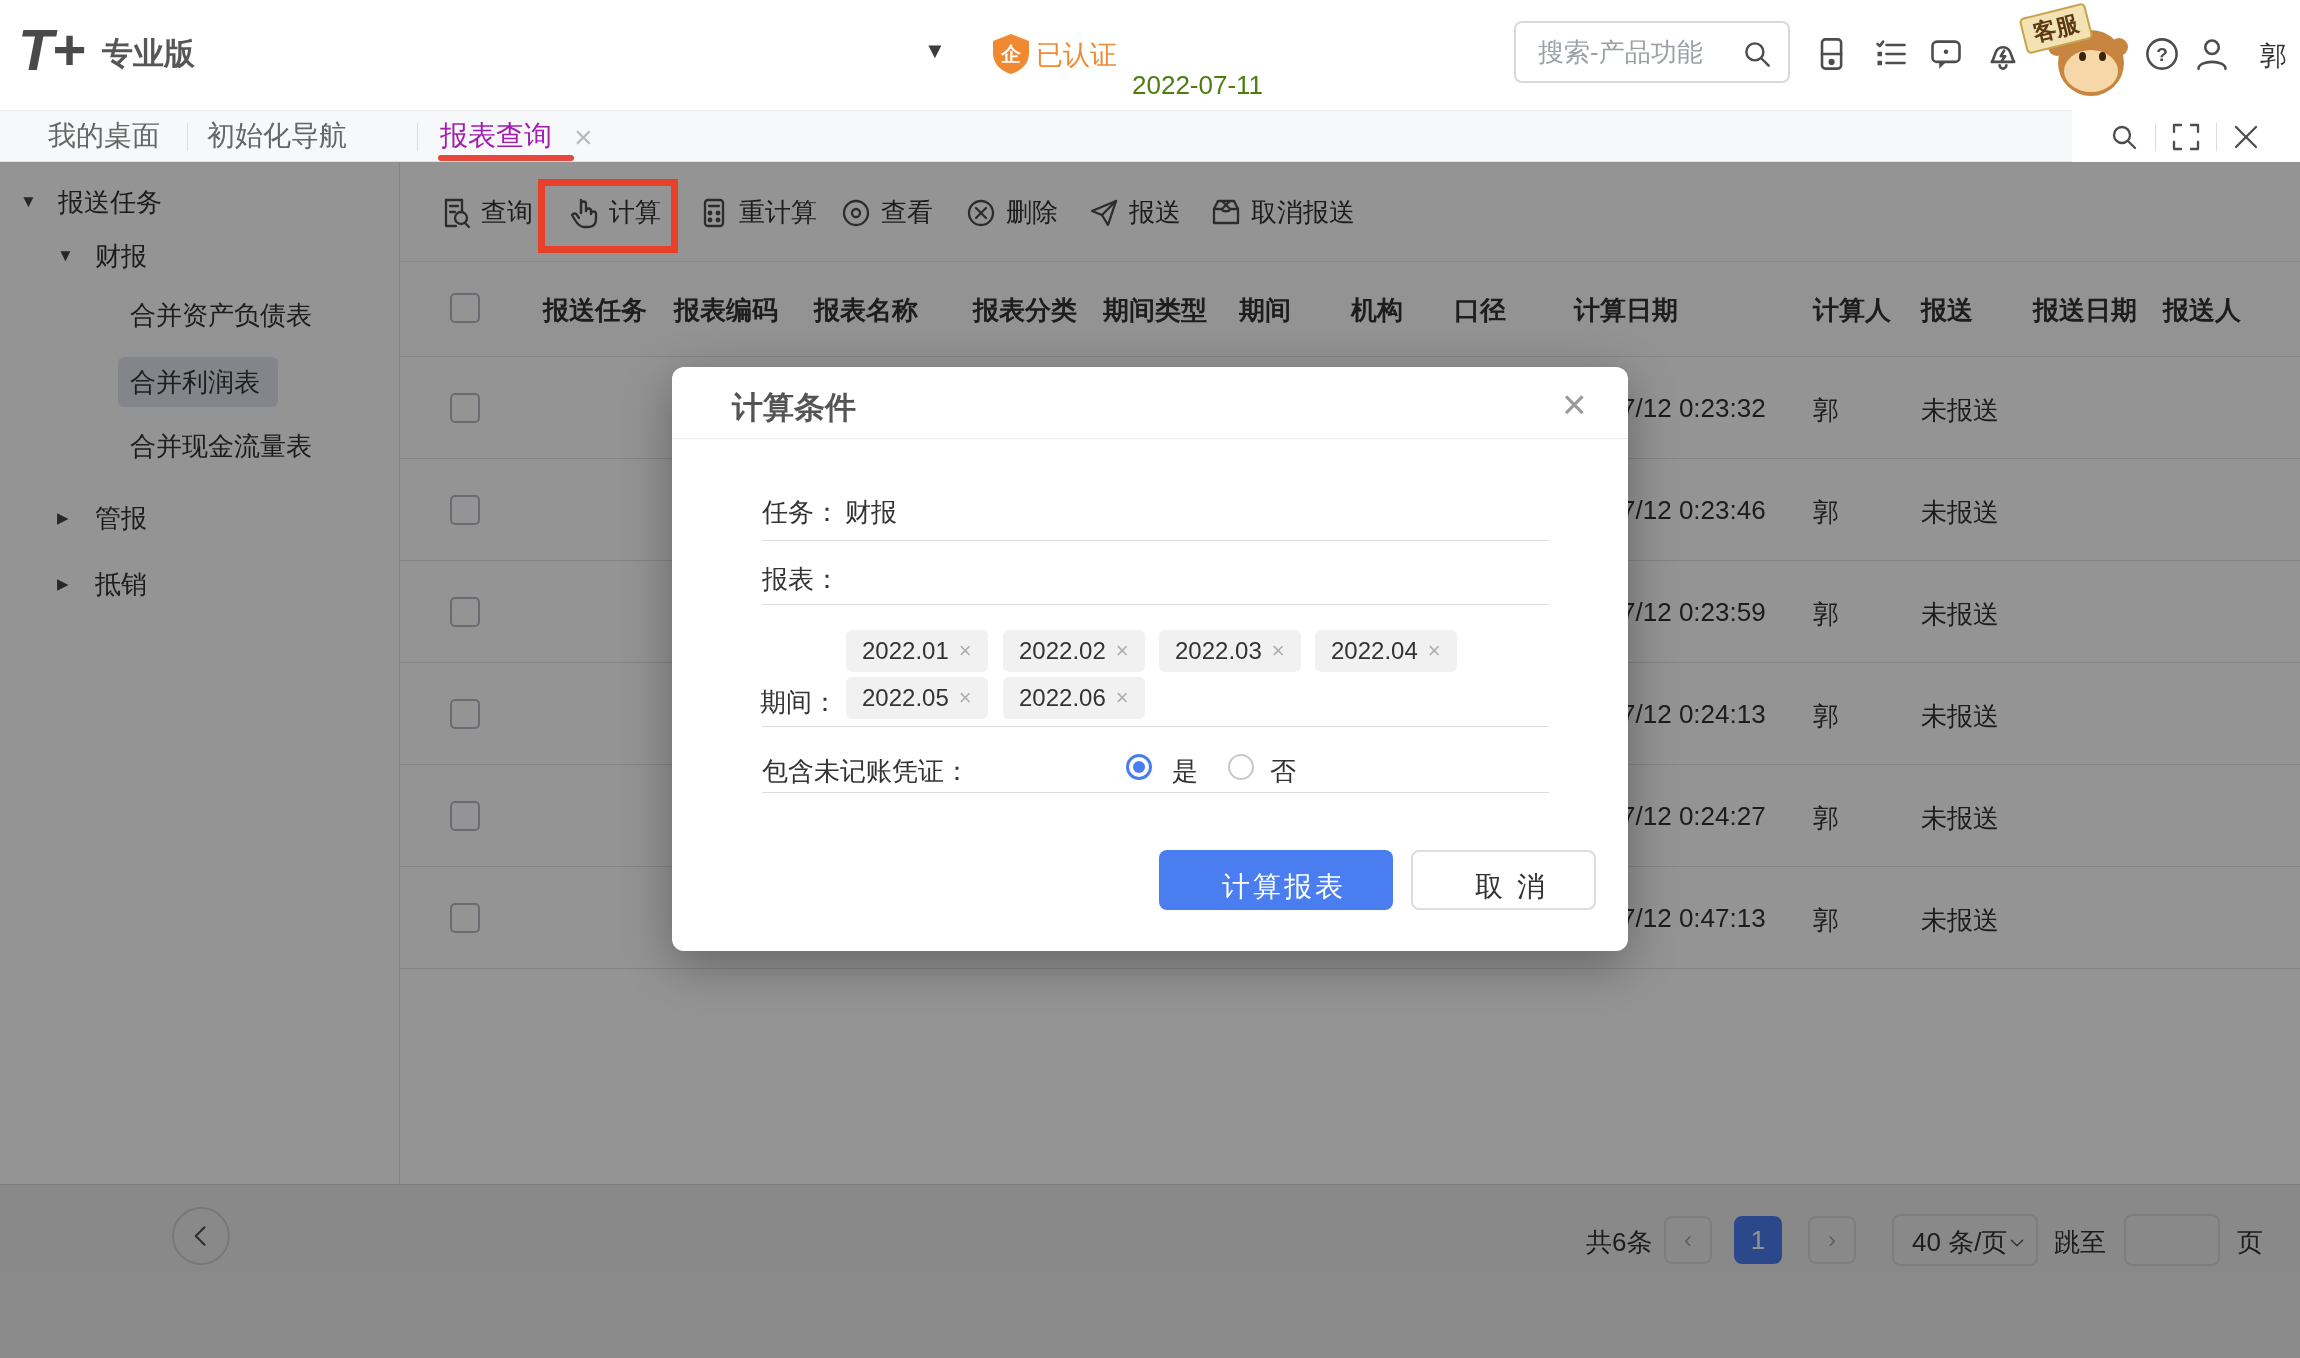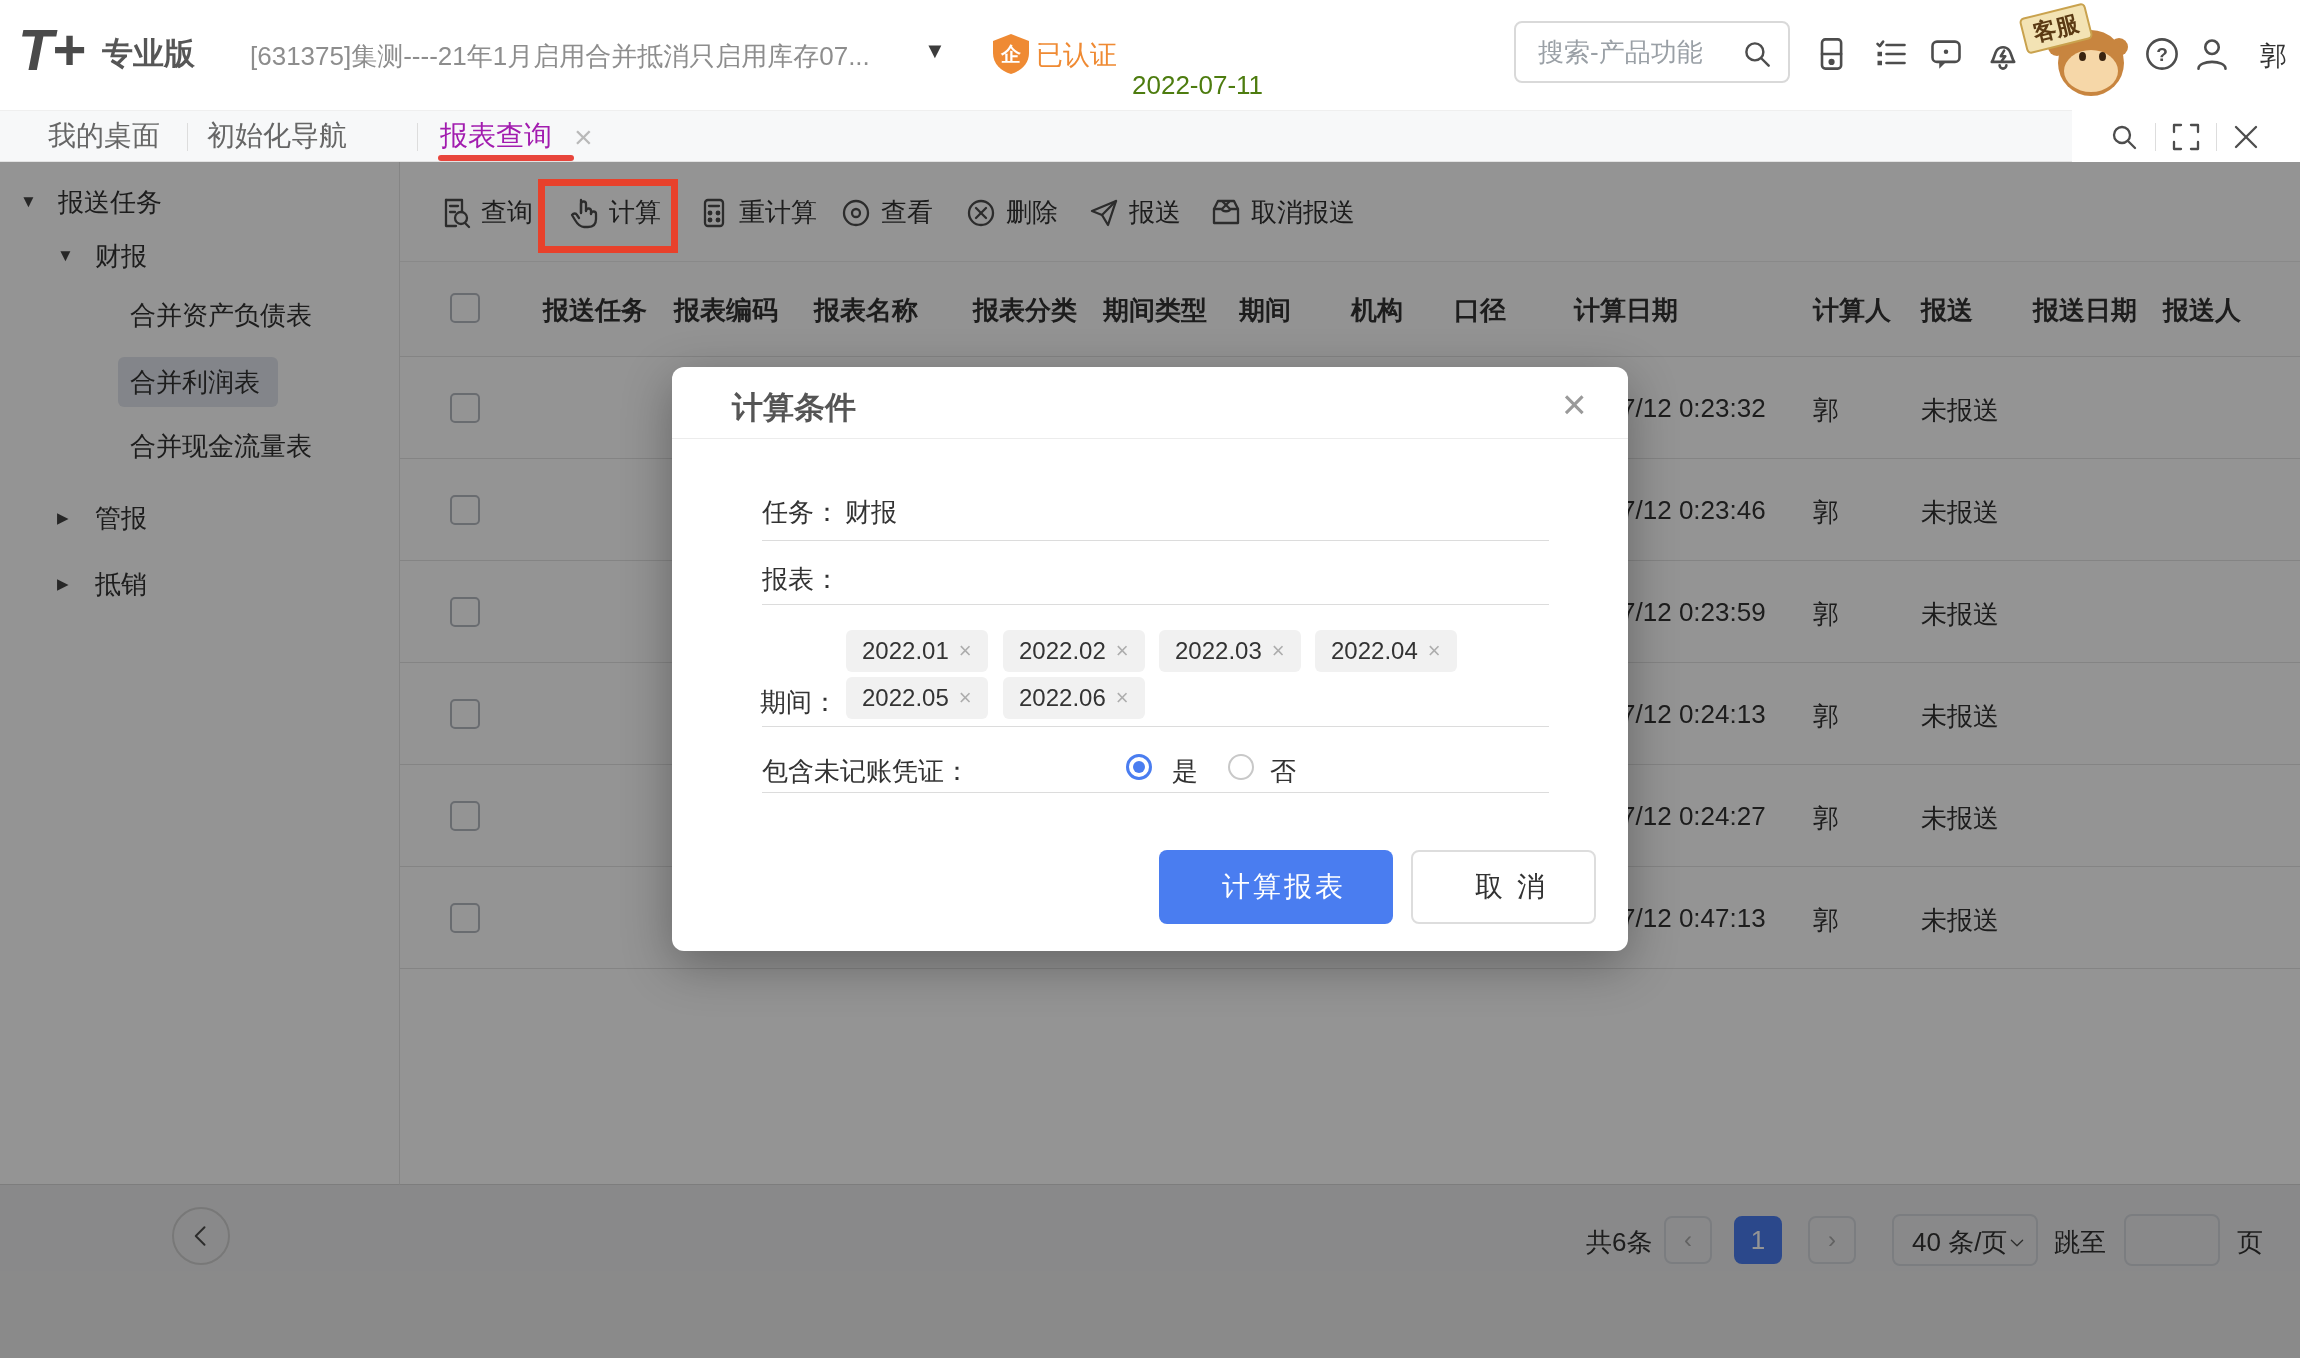--- a/index.html
+++ b/index.html
@@ -90,36 +90,35 @@
   .m-divider{ left:0; top:71px; width:956px; height:1px; background:#ececec;}
   .m-label{ position:absolute; font-size:26px; color:#333; white-space:nowrap;}
   .m-line{ position:absolute; left:90px; width:787px; height:1px; background:#dcdcdc;}
   .chip{ position:absolute; height:42px; background:#f1f1f1; border-radius:6px; display:flex; align-items:center;
          gap:10px; padding:0 16px; font-size:24px; color:#333;}
   .chip .x{ color:#adadad; font-size:22px; cursor:pointer;}
   .radio{ position:absolute; width:26px; height:26px; border-radius:50%; background:#fff; cursor:pointer;}
   .radio.sel{ border:3px solid #4a7df0;}
   .radio.sel::after{ content:""; position:absolute; left:4px; top:4px; width:12px; height:12px; border-radius:50%; background:#4a7df0;}
   .radio.un{ border:2px solid #c8c8c8;}
-  .m-btn{ position:absolute; top:483px; height:74px; border-radius:8px; font-size:28px; text-align:center;
+  .m-btn{ position:absolute; top:483px; height:60px; border-radius:8px; font-size:28px; text-align:center;
           line-height:74px; cursor:pointer; letter-spacing:3px;padding-left:16px;}
   .m-btn.primary{ left:487px; width:234px; background:#4a7df0; color:#fff;}
   .m-btn.plain{ left:739px; width:185px; background:#fff; border:2px solid #ddd; color:#333; line-height:70px;}
 
   svg.icon{ fill:none; stroke:#4d4d4d; stroke-width:2.3; stroke-linecap:round; stroke-linejoin:round;}
 </style>
 </head>
 <body>
 
 <div class="app">
 
   <header class="topbar">
     <div class="abs logo">T+</div>
     <div class="abs edition">专业版</div>
-    <div class="abs account">[631375]集测----21年1月启用合并抵消只启用库存07...</div>
     <div class="abs caret">▼</div>
 
     <svg class="abs" style="left:990px; top:32px;" width="42" height="44" viewBox="0 0 42 44">
       <path d="M21 2 L39 9 V21 C39 32 31 39 21 42 C11 39 3 32 3 21 V9 Z" fill="#ef8a33"></path>
       <text x="21" y="29" font-size="20" fill="#fff" text-anchor="middle" font-weight="bold">企</text>
     </svg>
     <div class="abs verify-label">已认证</div>
     <div class="abs head-date">2022-07-11</div>
 
     <div class="abs searchbox">

